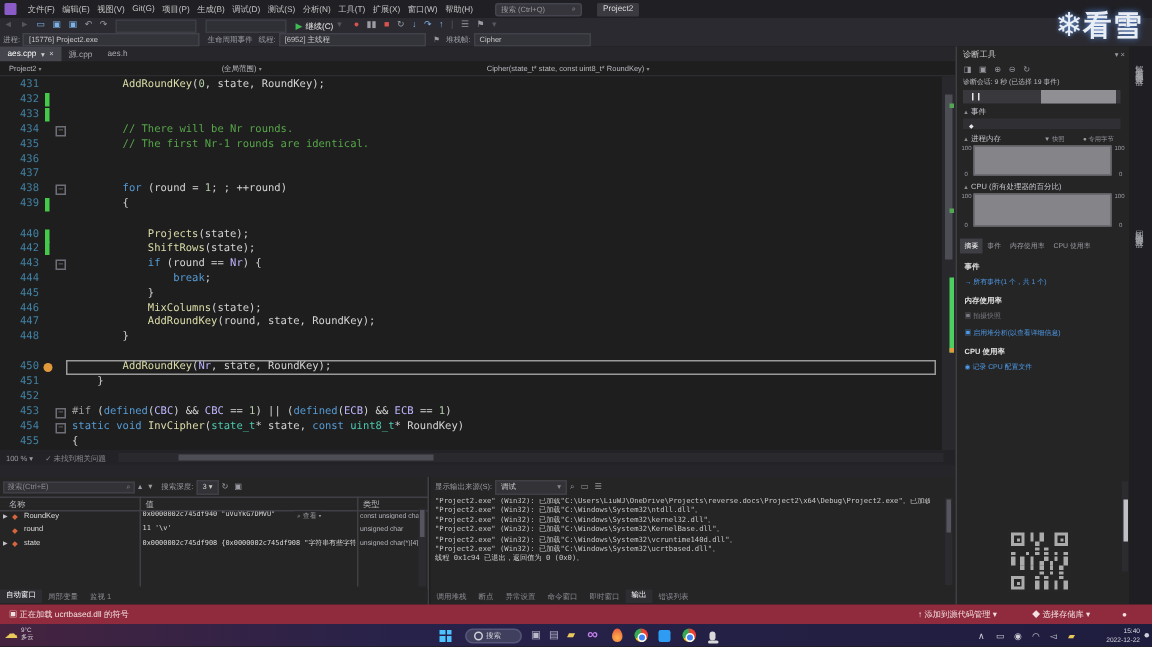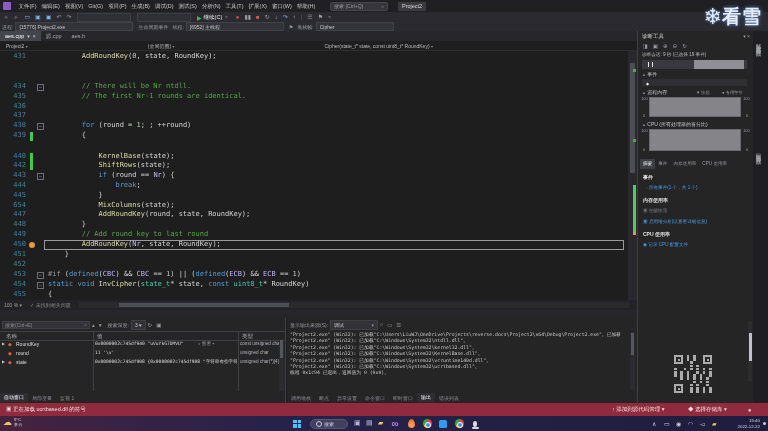--- a/index.html
+++ b/index.html
@@ -261,35 +261,36 @@
     <span class="car"> ▾</span>
   </span>
   <span class="bc" style="margin-left:150px">
     <span>Cipher(state_t* state, const uint8_t* RoundKey)</span>
     <span class="car"> ▾</span>
   </span>
 </div>
 
 <div class="abs" id="code">
     <div class="cl" style="top: 1px;"><span class="ln">431</span><span class="ct"><span class="sp">        </span><span class="sf">AddRoundKey</span><span class="sp">(</span><span class="sn">0</span><span class="sp">, state, RoundKey);</span></span></div>
-    <div class="cl" style="top: 30.7px;"><span class="ln">434</span><span class="fold">–</span><span class="ct"><span class="sp">        </span><span class="sc">// There will be Nr ntdll.</span></span></div>
+    <div class="cl" style="top: 10.9px;"><span class="ln">432</span><span class="chg"></span><span class="ct"></span></div>
+    <div class="cl" style="top: 20.8px;"><span class="ln">433</span><span class="chg"></span><span class="ct"></span></div>
+    <div class="cl" style="top: 30.7px;"><span class="ln">434</span><span class="fold">–</span><span class="ct"><span class="sp">        </span><span class="sc">// There will be Nr rounds.</span></span></div>
     <div class="cl" style="top: 40.6px;"><span class="ln">435</span><span class="ct"><span class="sp">        </span><span class="sc">// The first Nr-1 rounds are identical.</span></span></div>
     <div class="cl" style="top: 50.5px;"><span class="ln">436</span><span class="ct"><span class="sp">        </span></span></div>
     <div class="cl" style="top: 60.4px;"><span class="ln">437</span></div>
     <div class="cl" style="top: 70.3px;"><span class="ln">438</span><span class="fold">–</span><span class="ct"><span class="sp">        </span><span class="sk">for</span><span class="sp"> (round = </span><span class="sn">1</span><span class="sp">; ; ++round)</span></span></div>
     <div class="cl" style="top: 80.2px;"><span class="ln">439</span><span class="chg"></span><span class="ct"><span class="sp">        {</span></span></div>
-    <div class="cl" style="top: 101px;"><span class="ln">440</span><span class="chg"></span><span class="ct"><span class="sp">            </span><span class="sf">KernelBase</span><span class="sp">(state);</span></span></div>
+    <div class="cl" style="top: 101px;"><span class="ln">440</span><span class="chg"></span><span class="ct"><span class="sp">            </span><span class="sf">Projects</span><span class="sp">(state);</span></span></div>
     <div class="cl" style="top: 109.9px;"><span class="ln">442</span><span class="chg"></span><span class="ct"><span class="sp">            </span><span class="sf">ShiftRows</span><span class="sp">(state);</span></span></div>
     <div class="cl" style="top: 119.8px;"><span class="ln">443</span><span class="fold">–</span><span class="ct"><span class="sp">            </span><span class="sk">if</span><span class="sp"> (round == </span><span class="sm">Nr</span><span class="sp">) {</span></span></div>
     <div class="cl" style="top: 129.7px;"><span class="ln">444</span><span class="ct"><span class="sp">                </span><span class="sk">break</span><span class="sp">;</span></span></div>
     <div class="cl" style="top: 139.6px;"><span class="ln">445</span><span class="ct"><span class="sp">            }</span></span></div>
-    <div class="cl" style="top: 149.5px;"><span class="ln">654</span><span class="ct"><span class="sp">            </span><span class="sf">MixColumns</span><span class="sp">(state);</span></span></div>
+    <div class="cl" style="top: 149.5px;"><span class="ln">446</span><span class="ct"><span class="sp">            </span><span class="sf">MixColumns</span><span class="sp">(state);</span></span></div>
     <div class="cl" style="top: 159.4px;"><span class="ln">447</span><span class="ct"><span class="sp">            </span><span class="sf">AddRoundKey</span><span class="sp">(round, state, RoundKey);</span></span></div>
     <div class="cl" style="top: 169.3px;"><span class="ln">448</span><span class="ct"><span class="sp">        }</span></span></div>
-    <div class="cl" style="top: 179.2px;"><span class="ln">449</span><span class="ct"><span class="sp">        </span><span class="sc">// Add round key to last round</span></span></div>
     <div class="cl" style="top: 189.1px;"><span class="ln">450</span><span class="curdot"></span><div class="curbox"></div><span class="ct"><span class="sp">        </span><span class="sf">AddRoundKey</span><span class="sp">(</span><span class="sm">Nr</span><span class="sp">, state, RoundKey);</span></span></div>
     <div class="cl" style="top: 199px; padding-left: 40px;"><span class="ln">451</span><span class="ct"><span class="sp">    }</span></span></div>
     <div class="cl" style="top: 208.9px;"><span class="ln">452</span><span class="ct"></span></div>
     <div class="cl" style="top: 218.8px;"><span class="ln">453</span><span class="fold">–</span><span class="ct"><span class="spp">#if</span><span class="sp"> (</span><span class="sk">defined</span><span class="sp">(</span><span class="sm">CBC</span><span class="sp">) &amp;&amp; </span><span class="sm">CBC</span><span class="sp"> == </span><span class="sn">1</span><span class="sp">) || (</span><span class="sk">defined</span><span class="sp">(</span><span class="sm">ECB</span><span class="sp">) &amp;&amp; </span><span class="sm">ECB</span><span class="sp"> == </span><span class="sn">1</span><span class="sp">)</span></span></div>
     <div class="cl" style="top: 228.7px;"><span class="ln">454</span><span class="fold">–</span><span class="ct"><span class="sk">static</span><span class="sp"> </span><span class="sk">void</span><span class="sp"> </span><span class="sf">InvCipher</span><span class="sp">(</span><span class="st">state_t</span><span class="sp">* state, </span><span class="sk">const</span><span class="sp"> </span><span class="st">uint8_t</span><span class="sp">* RoundKey)</span></span></div>
     <div class="cl" style="top: 238.6px;"><span class="ln">455</span><span class="ct"><span class="sp">{</span></span></div>
   </div>
 <div class="abs" id="vscroll">
   <div class="abs" id="vthumb"></div>
   <div class="vmark" style="top:18px;height:3px;background:#53a653"></div>

